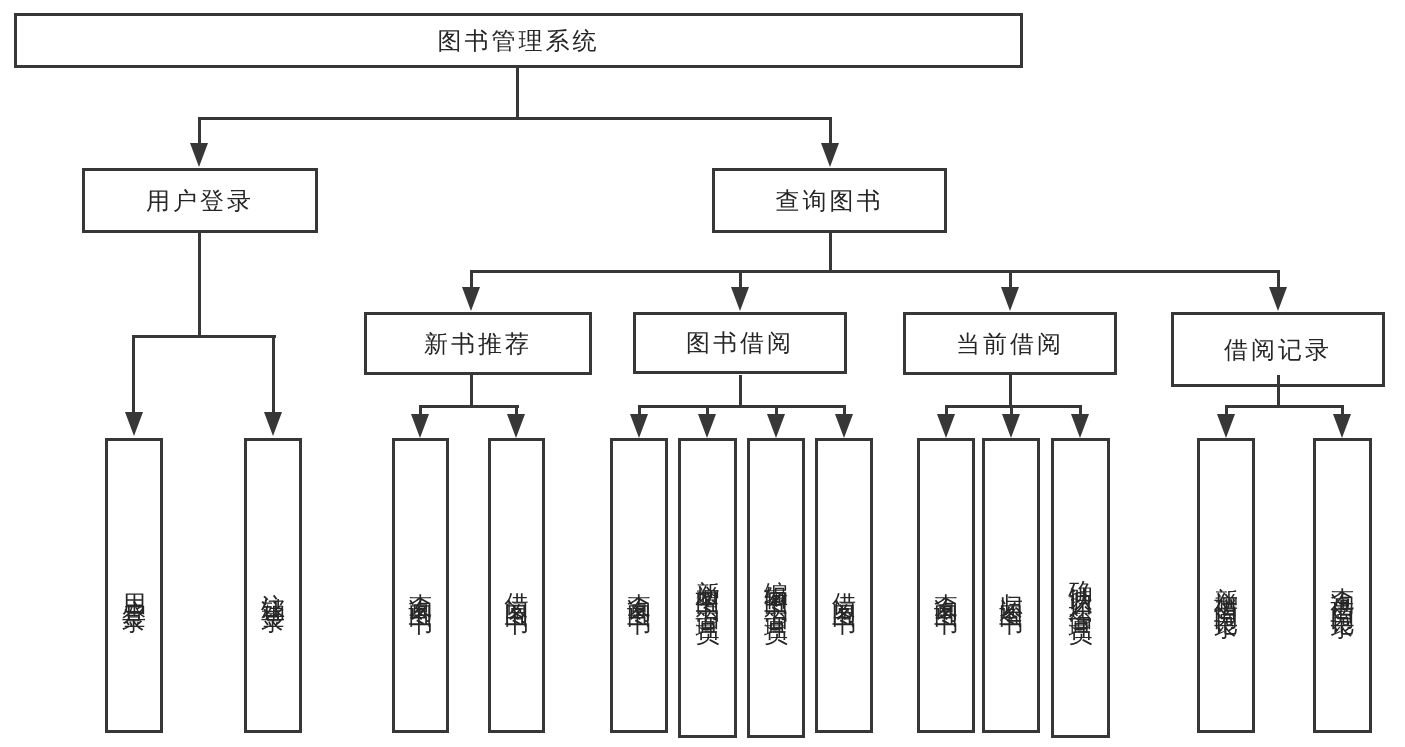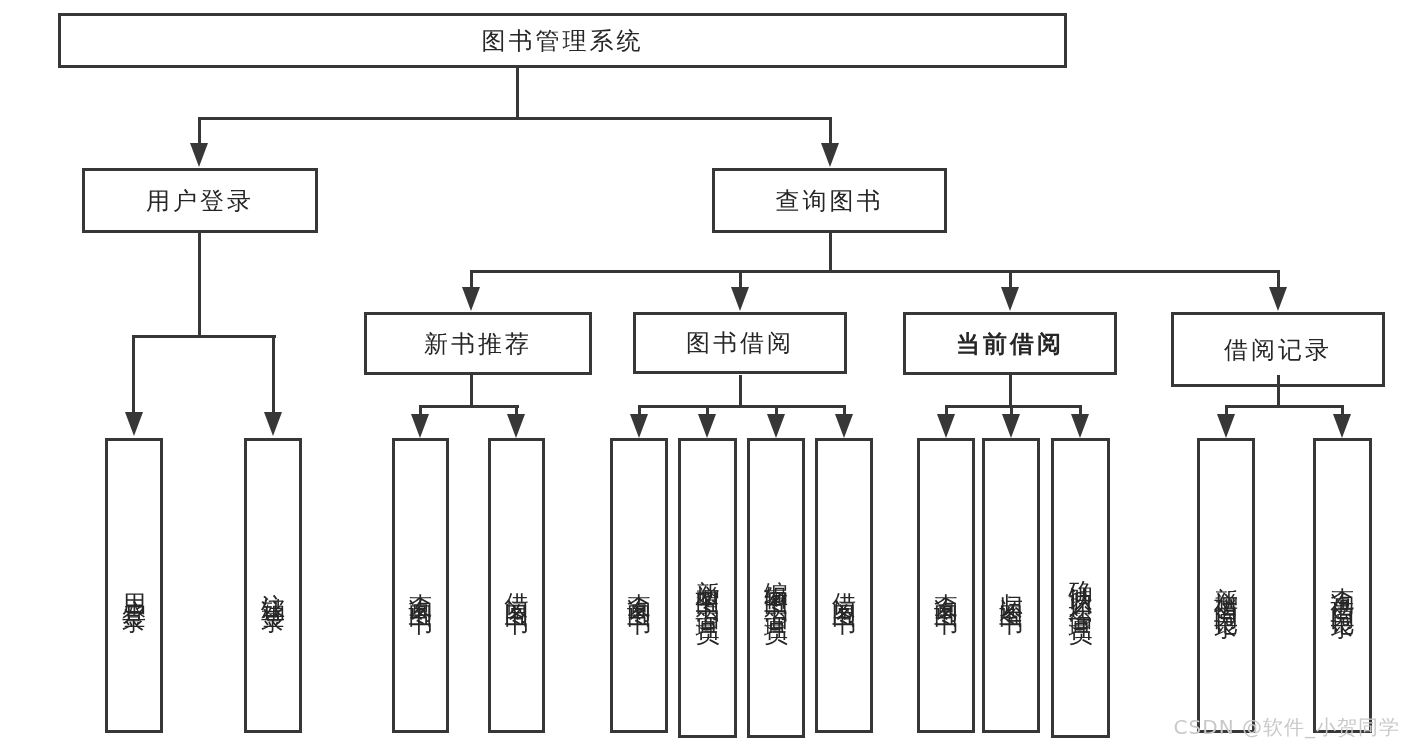--- a/index.html
+++ b/index.html
@@ -56,21 +56,21 @@
     color: #c9c9c9;
     letter-spacing: 1px;
     z-index: 5;
   }
 </style>
 </head>
 <body>
 
 <div class="canvas">
 
-  <div class="box" style="left:14px; top:13px; width:1009px; height:55px;margin-left:44px;">图书管理系统</div>
+  <div class="box" style="left:14px; top:13px; width:1009px; height:55px;">图书管理系统</div>
 
   <div class="vl" style="left:516px; top:68px; height:51px;"></div>
   <div class="hl" style="left:198px; top:117px; width:634px;"></div>
   <div class="vl" style="left:198px; top:118px; height:27px;"></div>
   <div class="vl" style="left:829px; top:118px; height:27px;"></div>
   <div class="tri" style="left:190px; top:143px;"></div>
   <div class="tri" style="left:821px; top:143px;"></div>
 
   <div class="box" style="left:82px; top:168px; width:236px; height:65px;">用户登录</div>
   <div class="box" style="left:712px; top:168px; width:235px; height:65px;">查询图书</div>
@@ -88,21 +88,21 @@
   <div class="vl" style="left:739px; top:271px; height:17px;"></div>
   <div class="vl" style="left:1009px; top:271px; height:17px;"></div>
   <div class="vl" style="left:1277px; top:271px; height:17px;"></div>
   <div class="tri" style="left:462px; top:287px;"></div>
   <div class="tri" style="left:731px; top:287px;"></div>
   <div class="tri" style="left:1001px; top:287px;"></div>
   <div class="tri" style="left:1269px; top:287px;"></div>
 
   <div class="box" style="left:364px; top:312px; width:228px; height:63px;">新书推荐</div>
   <div class="box" style="left:633px; top:312px; width:214px; height:62px;">图书借阅</div>
-  <div class="box" style="left:903px; top:312px; width:214px; height:63px;font-weight:bold;">当前借阅</div>
+  <div class="box" style="left:903px; top:312px; width:214px; height:63px;">当前借阅</div>
   <div class="box" style="left:1171px; top:312px; width:214px; height:75px;">借阅记录</div>
 
   <div class="vl" style="left:470px; top:375px; height:32px;"></div>
   <div class="hl" style="left:419px; top:405px; width:100px;"></div>
   <div class="vl" style="left:419px; top:406px; height:10px;"></div>
   <div class="vl" style="left:515px; top:406px; height:10px;"></div>
   <div class="tri" style="left:411px; top:414px;"></div>
   <div class="tri" style="left:507px; top:414px;"></div>
 
   <div class="vl" style="left:739px; top:375px; height:32px;"></div>
@@ -143,15 +143,14 @@
   <div class="vbox" style="left:747px; top:438px; width:58px; height:300px;">编辑图书（管理员）</div>
   <div class="vbox" style="left:815px; top:438px; width:58px; height:295px;">借阅图书</div>
 
   <div class="vbox" style="left:917px; top:438px; width:58px; height:295px;">查询图书</div>
   <div class="vbox" style="left:982px; top:438px; width:58px; height:295px;">归还图书</div>
   <div class="vbox" style="left:1051px; top:438px; width:59px; height:300px;">确认归还（管理员）</div>
 
   <div class="vbox" style="left:1197px; top:438px; width:58px; height:295px;">新增借阅记录</div>
   <div class="vbox" style="left:1313px; top:438px; width:59px; height:295px;">查询借阅记录</div>
 
-  <div class="watermark">CSDN @软件_小贺同学</div>
 
 </div>
 
 </body></html>

